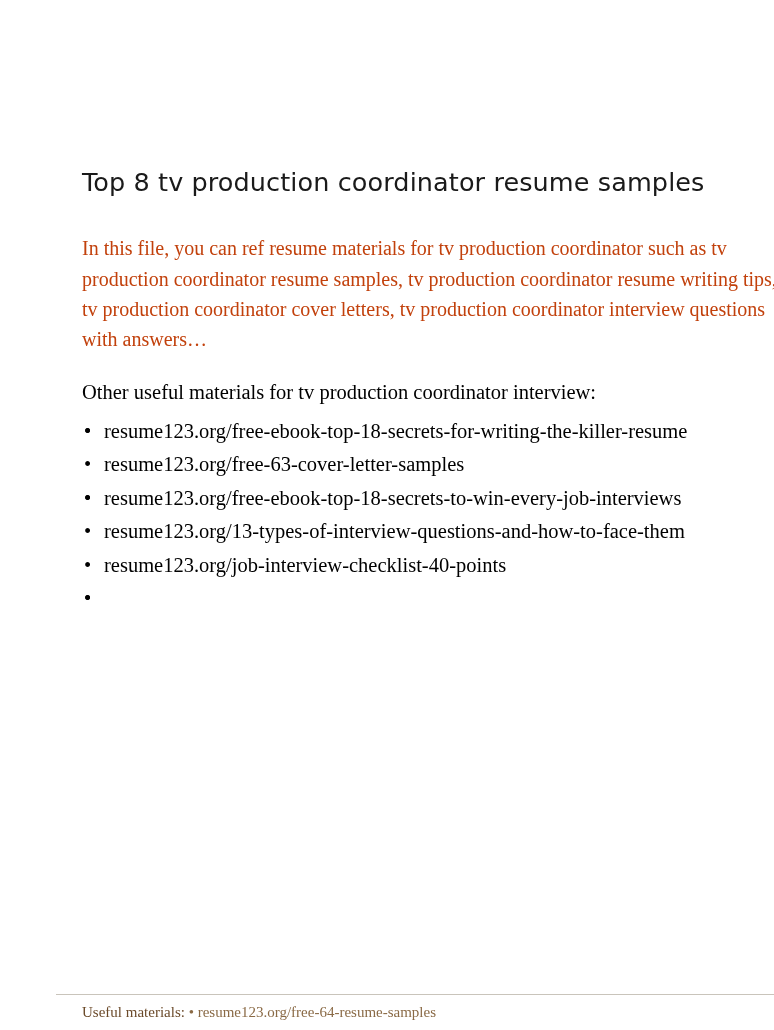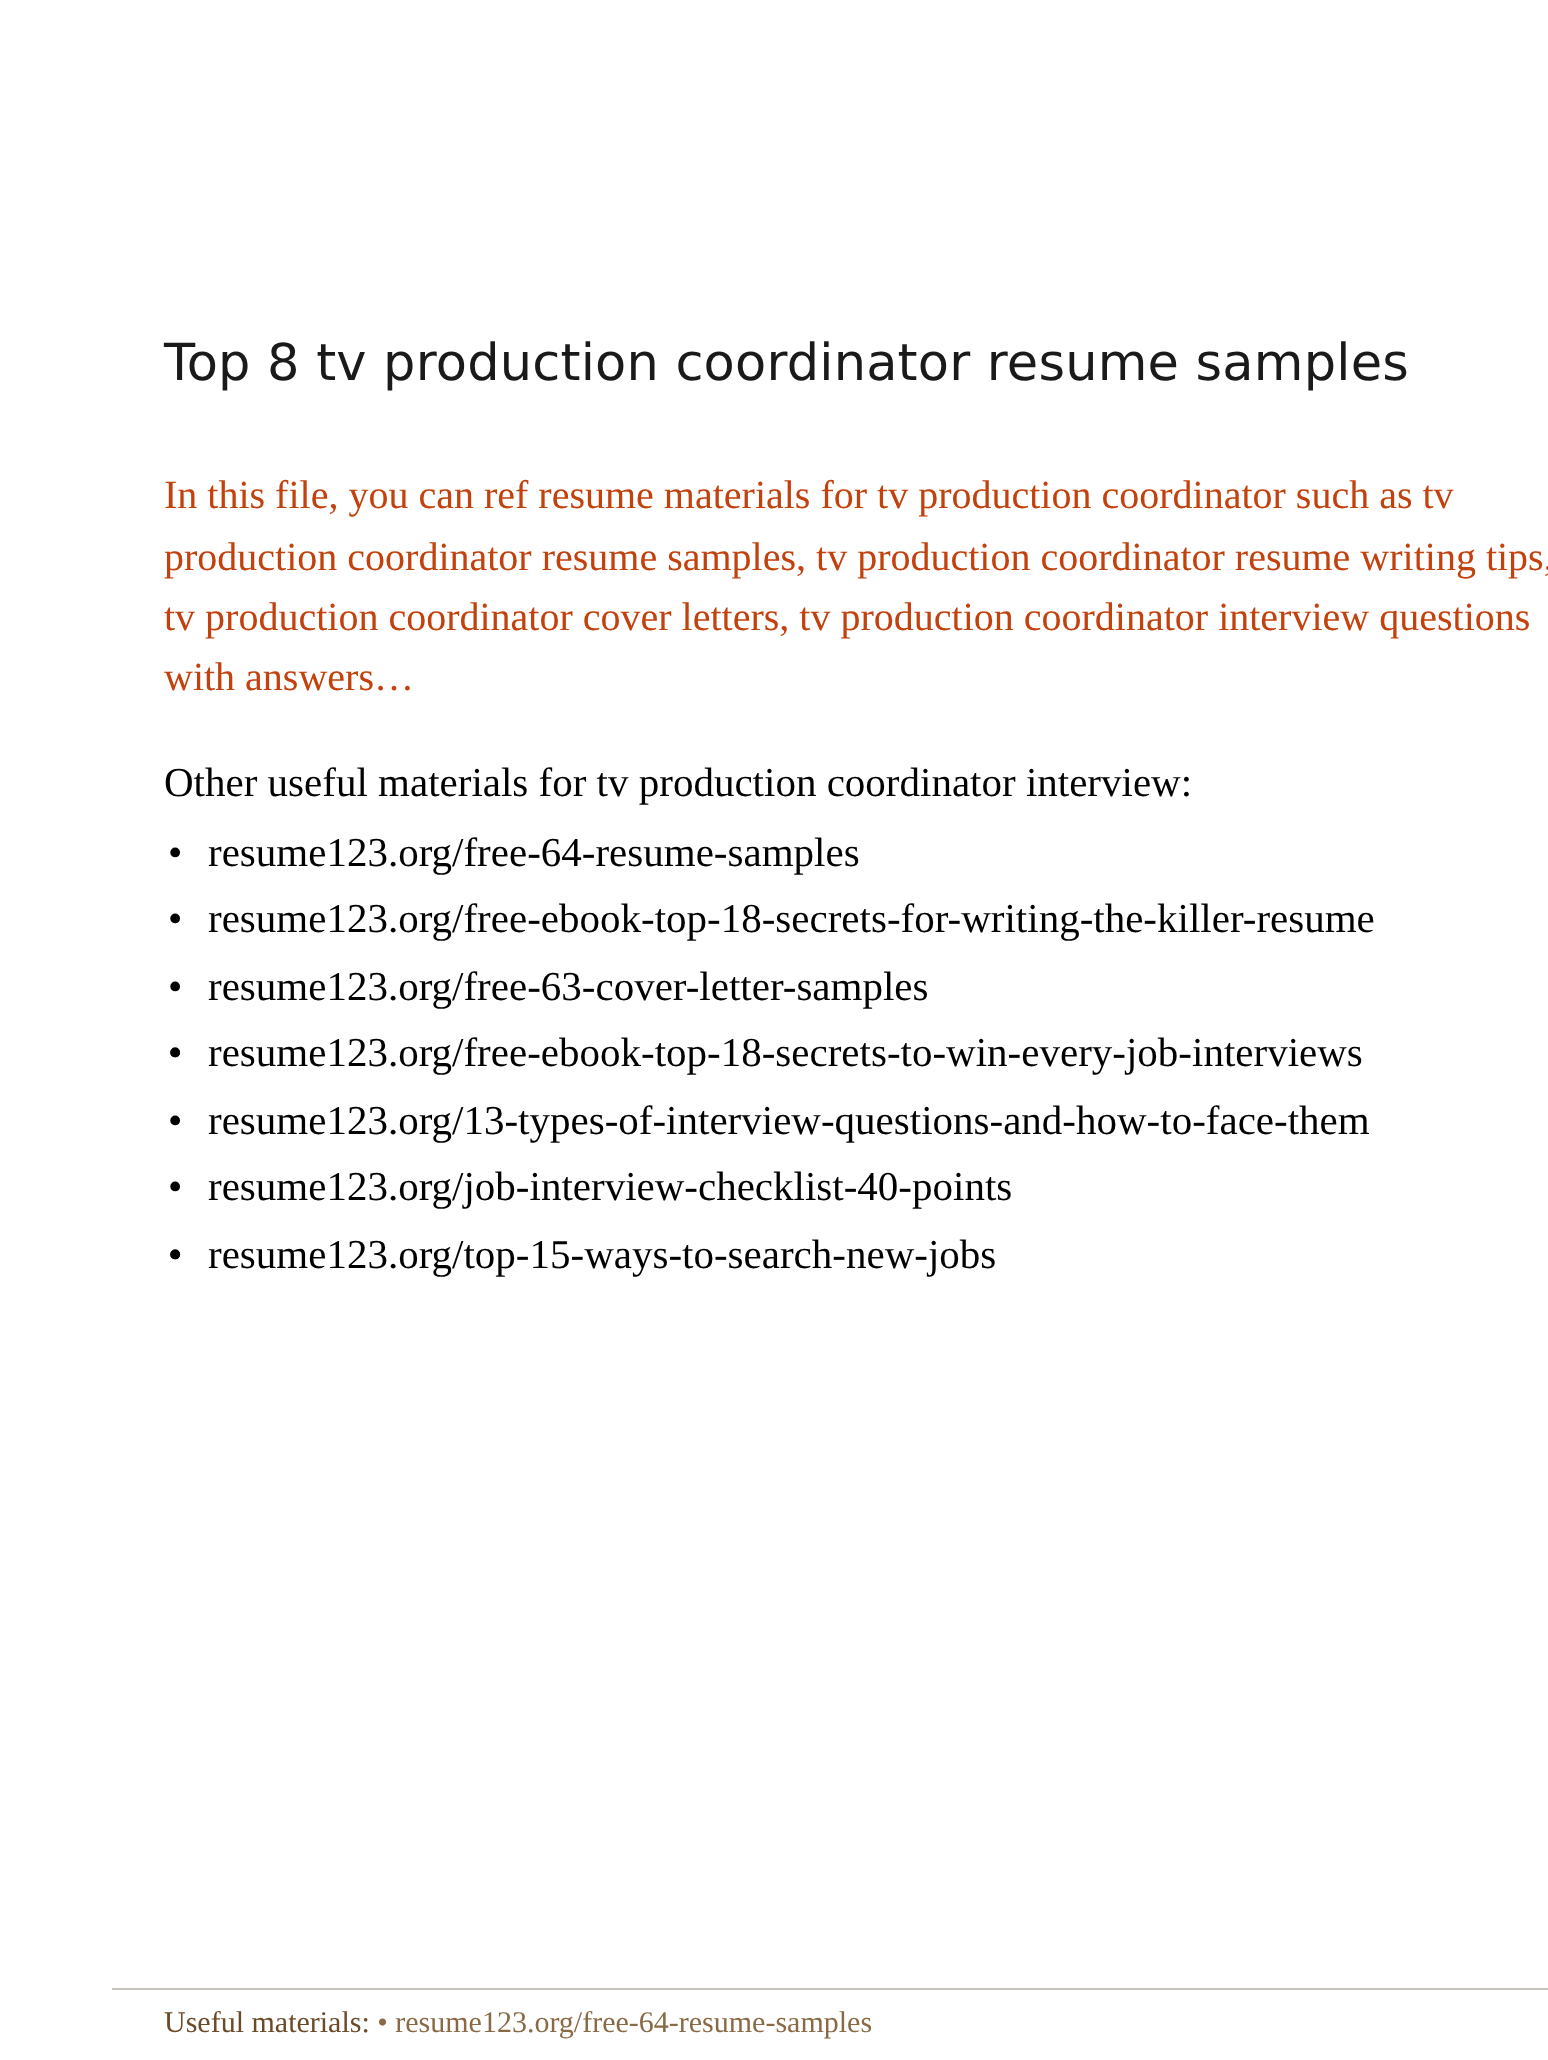--- a/index.html
+++ b/index.html
@@ -106,21 +106,20 @@
 
     <h1 class="doc-title">Top 8 tv production coordinator resume samples</h1>
 
     <p class="intro">In this file, you can ref resume materials for tv production coordinator such as  tv production coordinator resume samples, tv production coordinator resume writing tips, tv production coordinator cover letters, tv production coordinator interview questions with answers…</p>
 
     <p class="section-heading">Other useful materials for tv production coordinator interview:</p>
 
     <ul class="link-list">
       <li>
         <span class="bullet">•</span>
-        <span>resume123.org/free-64-resume-samples</span>
       </li>
       <li>
         <span class="bullet">•</span>
         <span>resume123.org/free-ebook-top-18-secrets-for-writing-the-killer-resume</span>
       </li>
       <li>
         <span class="bullet">•</span>
         <span>resume123.org/free-63-cover-letter-samples</span>
       </li>
       <li>
@@ -136,21 +135,20 @@
       </li>
       <li>
         <span class="bullet">•</span>
         <span>resume123.org/job-interview-checklist-40-points</span>
       </li>
       <li>
         <span class="bullet">•</span>
       </li>
       <li>
         <span class="bullet">•</span>
-        <span>resume123.org/top-15-ways-to-search-new-jobs</span>
       </li>
     </ul>
 
   </div>
 
   <div class="footer">
     <div class="footer-row footer-left">
       <span class="footer-label">Useful materials</span><span class="footer-label">:</span>
       <span>• resume123.org/free-64-resume-samples</span>
     </div>

